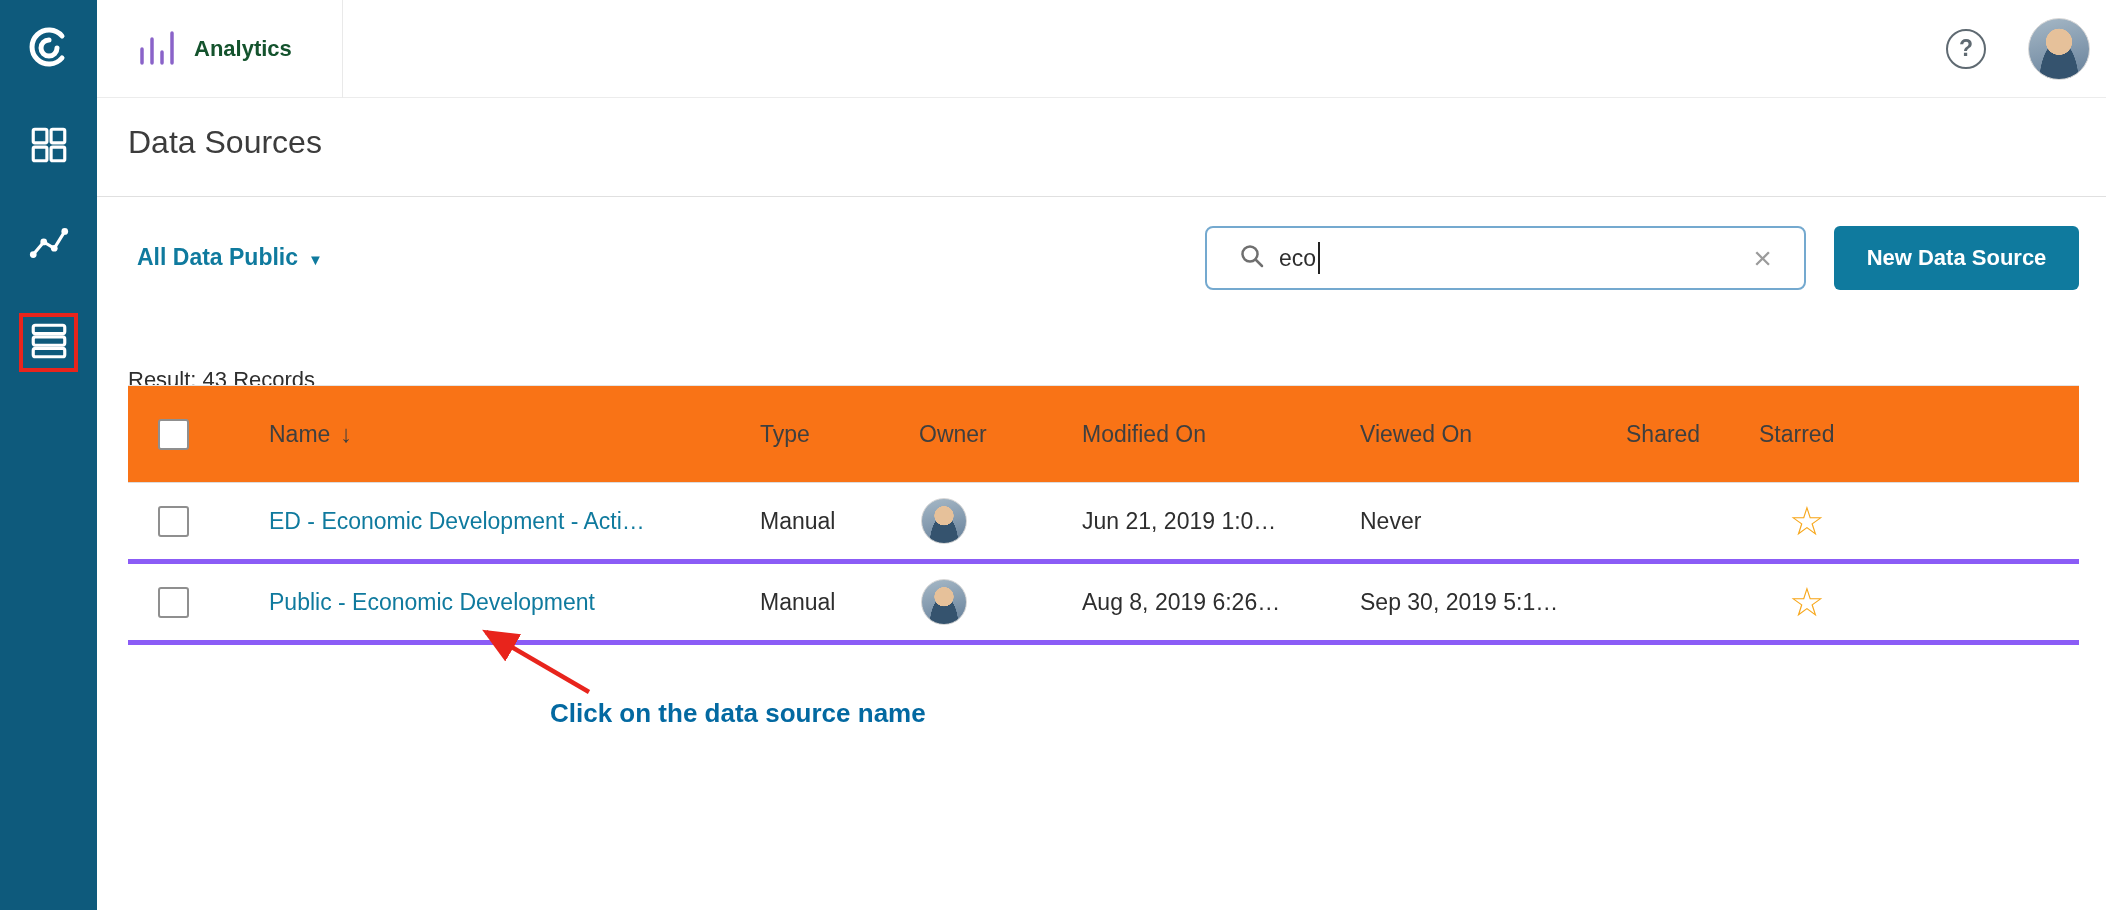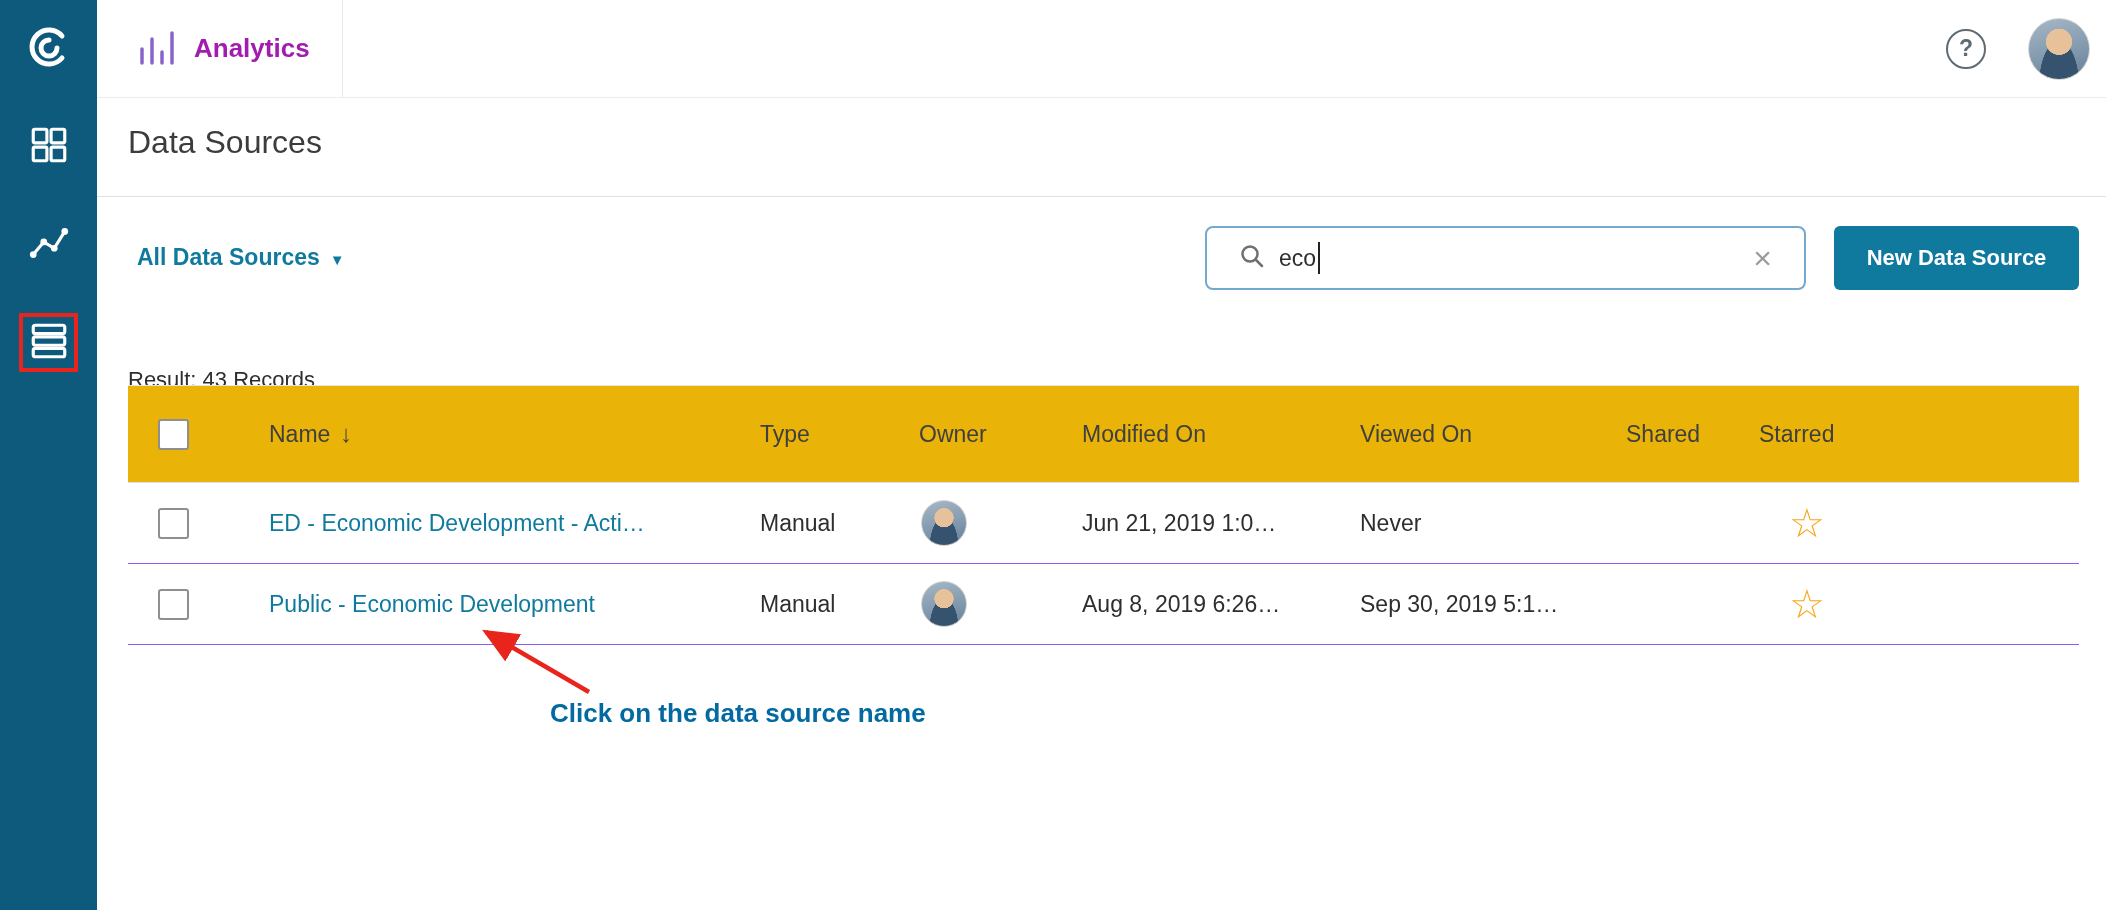--- a/index.html
+++ b/index.html
@@ -10,21 +10,21 @@
   }
 
   
   .sidebar { position:absolute; left:0; top:0; width:97px; height:910px; background:#0e5a7c; z-index:5; }
   .side-slot { height:98px; display:flex; align-items:center; justify-content:center; position:relative; cursor:pointer; }
   .red-box { position:absolute; left:19px; top:19px; width:59px; height:59px; border:4px solid #e8241c; pointer-events:none; }
 
   
   .header { position:absolute; left:97px; top:0; width:2009px; height:98px; background:#fff; border-bottom:1px solid #ececec; display:flex; align-items:center; z-index:4; }
   .brand { display:flex; align-items:center; gap:16px; padding-left:37px; }
-  .brand-title { font-size:26px; font-weight:700; color:#a21caf; }
+  .brand-title { font-size:22px; font-weight:700; color:#14532d; }
   .header-vdivider { position:absolute; left:245px; top:0; width:1px; height:98px; background:#e9e9e9; }
   .header-right { margin-left:auto; display:flex; align-items:center; gap:42px; padding-right:16px; }
   .help-btn { width:40px; height:40px; border:2px solid #5f6a72; border-radius:50%; display:flex; align-items:center; justify-content:center; font-size:23px; font-weight:700; color:#5f6a72; cursor:pointer; }
   .avatar { border-radius:50%;
     background:
       radial-gradient(circle at 50% 38%, #e6c19a 0 27%, rgba(0,0,0,0) 28%),
       radial-gradient(ellipse at 50% 108%, #35536e 0 46%, rgba(0,0,0,0) 47%),
       linear-gradient(165deg, #a6b8c6, #66809a);
     border:1px solid #d6d6d6; }
   .avatar-lg { width:62px; height:62px; }
@@ -44,22 +44,22 @@
   .text-cursor { width:2px; height:32px; background:#222; margin-left:2px; }
   .clear-x { margin-left:auto; font-size:32px; color:#9b9b9b; line-height:1; cursor:pointer; }
 
   .new-btn { position:absolute; left:1834px; top:226px; width:245px; height:64px; background:#0f7a9e; color:#fff; border:none; border-radius:6px; font-size:22px; font-weight:700; font-family:"Liberation Sans", sans-serif; cursor:pointer; }
 
   .result-summary { position:absolute; left:128px; top:332px; font-size:22px; color:#2e2e2e;margin-top:35px; }
 
   
   .table { position:absolute; left:128px; top:385px; width:1951px; }
   .t-row { display:grid; grid-template-columns:141px 491px 159px 163px 278px 266px 133px auto; align-items:center; }
-  .t-head { height:98px; background:#eab308; border-top:1px solid #e4e4e4; border-bottom:1px solid #dcdcdc; font-size:23px; color:#3f3f3f; }
-  .t-body-row { height:81px; background:#fff; border-bottom:1px solid #8b5cf6; font-size:23px; }
+  .t-head { height:98px; background:#f97316; border-top:1px solid #e4e4e4; border-bottom:1px solid #dcdcdc; font-size:23px; color:#3f3f3f; }
+  .t-body-row { height:81px; background:#fff; border-bottom:5px solid #8b5cf6; font-size:23px; }
   .cell { overflow:hidden; white-space:nowrap; }
   .cell-check { padding-left:30px; }
   .checkbox { display:block; width:31px; height:31px; border:2px solid #8f8f8f; border-radius:3px; background:#fff; cursor:pointer; }
   .head-name { display:flex; align-items:center; gap:10px; }
   .sort-arrow { font-size:24px; color:#3f3f3f; }
   .ds-link { color:#0f7a9e; text-decoration:none; border-bottom:1px solid rgba(15,122,158,0.5); padding-bottom:3px; cursor:pointer; }
   .cell-owner { padding-left:2px; }
   .star { padding-left:30px; font-size:40px; color:#f7a71b; line-height:1; cursor:pointer; }
 
   
@@ -129,21 +129,21 @@
       <span>?</span>
     </div>
     <div class="avatar avatar-lg"></div>
   </div>
 </header>
 
 <h1 class="page-title">Data Sources</h1>
 <div class="title-divider"></div>
 
 <div class="filter">
-  <span>All Data Sources</span>
+  <span>All Data Public</span>
   <span class="caret">▼</span>
 </div>
 
 <div class="searchbox">
   <span class="search-icon">
     <svg width="26" height="26" viewBox="0 0 26 26">
       <circle cx="11" cy="11" r="7.5" fill="none" stroke="#6f6f6f" stroke-width="2.5"></circle>
       <line x1="16.5" y1="16.5" x2="23" y2="23" stroke="#6f6f6f" stroke-width="2.5" stroke-linecap="round"></line>
     </svg>
   </span>

